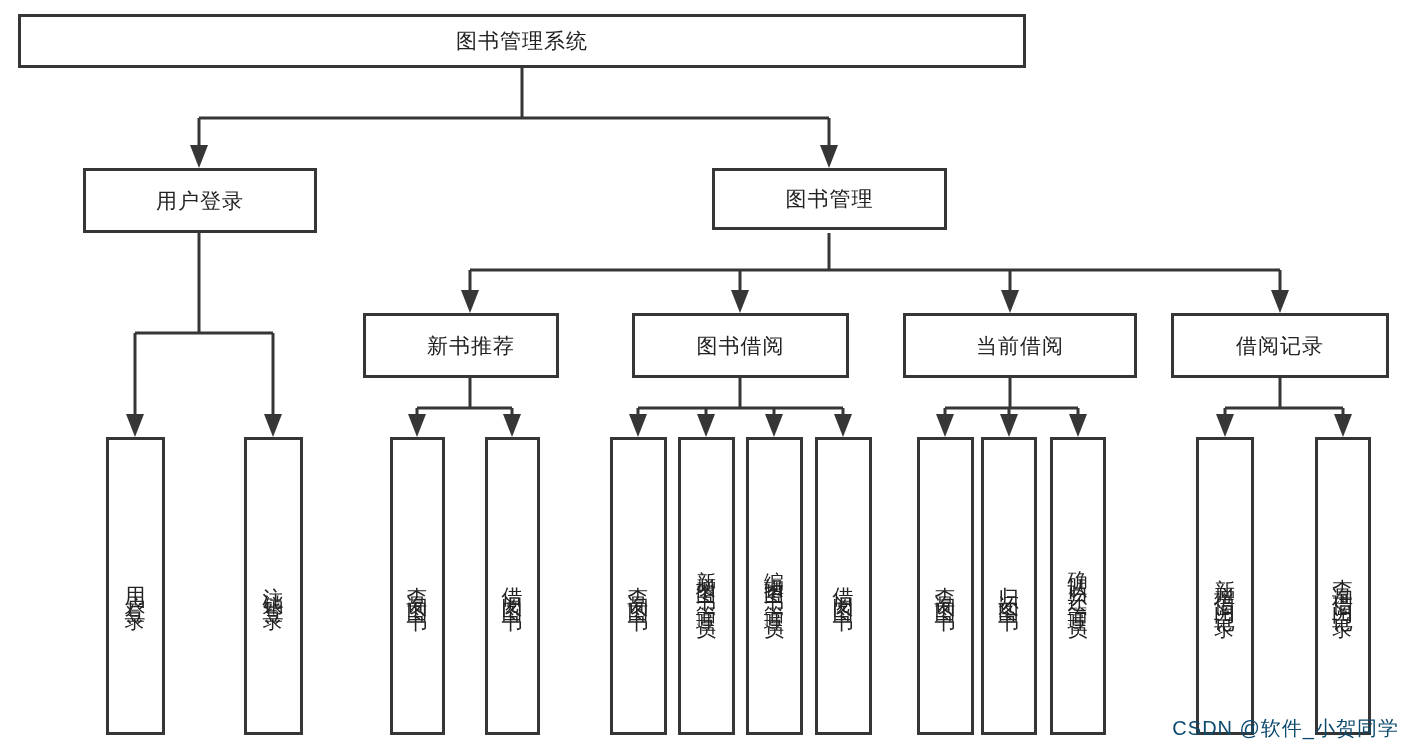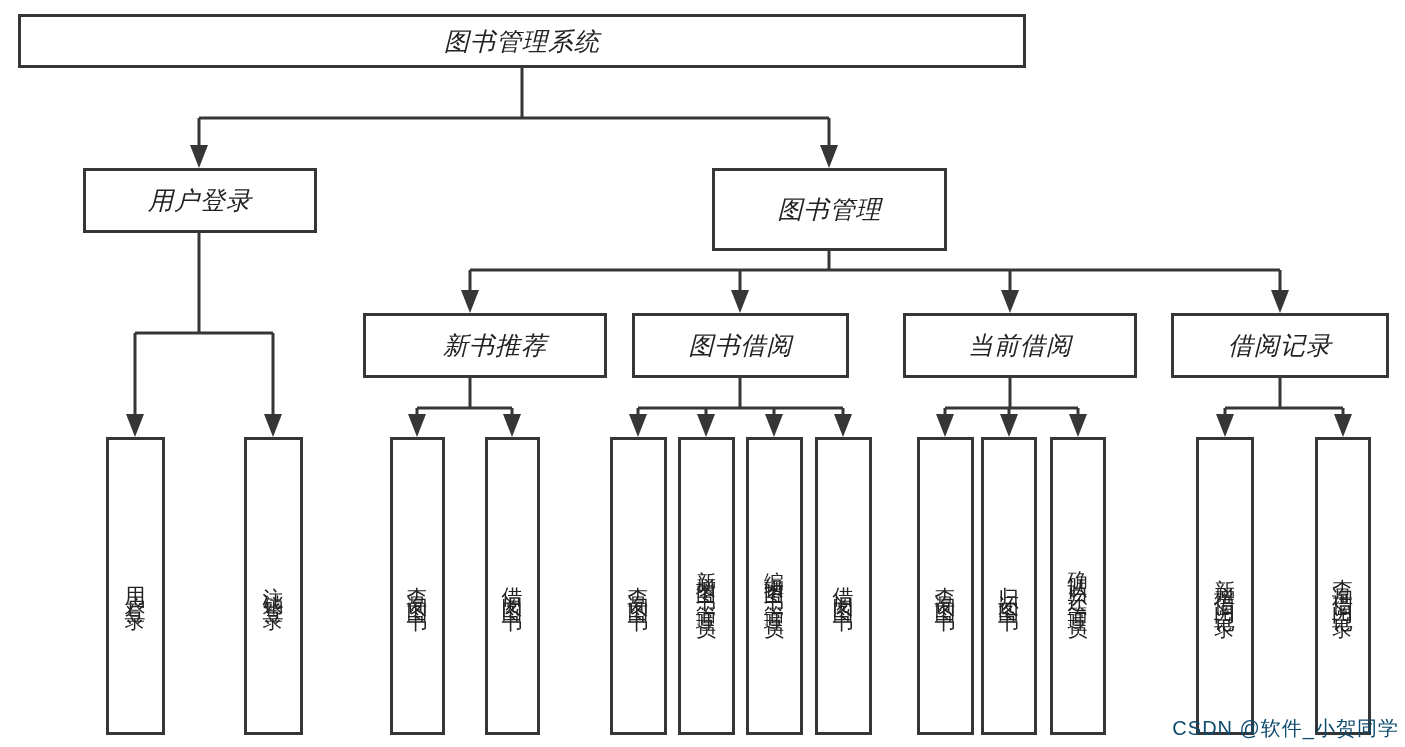--- a/index.html
+++ b/index.html
@@ -14,21 +14,21 @@
   .wires { position: absolute; left: 0; top: 0; }
   .box {
     position: absolute;
     background: #ffffff;
     border: 3px solid #363636;
     box-sizing: border-box;
     display: flex;
     color: #222222;
   }
   .box > span { margin: auto; white-space: nowrap; }
-  .hnode > span { font-size: 25px; letter-spacing: 1px; font-style: italic; }
+  .hnode > span { font-size: 21px; letter-spacing: 1px; }
   .leaf > span {
     writing-mode: vertical-rl;
     text-orientation: mixed;
     font-size: 21px;
     letter-spacing: 8px;
     line-height: 1;
   }
   .leaf.long > span { font-size: 20px; letter-spacing: 7px; }
   .watermark {
     position: absolute;
@@ -85,25 +85,25 @@
     </g>
   </svg>
 
   <div class="box hnode" style="left:18px; top:14px; width:1008px; height:54px;">
     <span>图书管理系统</span>
   </div>
 
   <div class="box hnode" style="left:83px; top:168px; width:234px; height:65px;">
     <span>用户登录</span>
   </div>
-  <div class="box hnode" style="left:712px; top:168px; width:235px; height:83px;">
+  <div class="box hnode" style="left:712px; top:168px; width:235px; height:62px;">
     <span>图书管理</span>
   </div>
 
-  <div class="box hnode" style="left:363px; top:313px; width:244px; height:65px;padding-left:20px;">
+  <div class="box hnode" style="left:363px; top:313px; width:196px; height:65px;padding-left:20px;">
     <span>新书推荐</span>
   </div>
   <div class="box hnode" style="left:632px; top:313px; width:217px; height:65px;">
     <span>图书借阅</span>
   </div>
   <div class="box hnode" style="left:903px; top:313px; width:234px; height:65px;">
     <span>当前借阅</span>
   </div>
   <div class="box hnode" style="left:1171px; top:313px; width:218px; height:65px;">
     <span>借阅记录</span>

